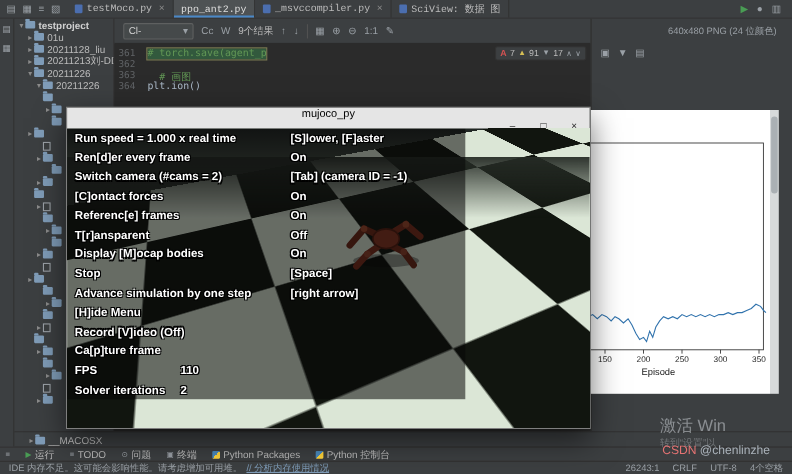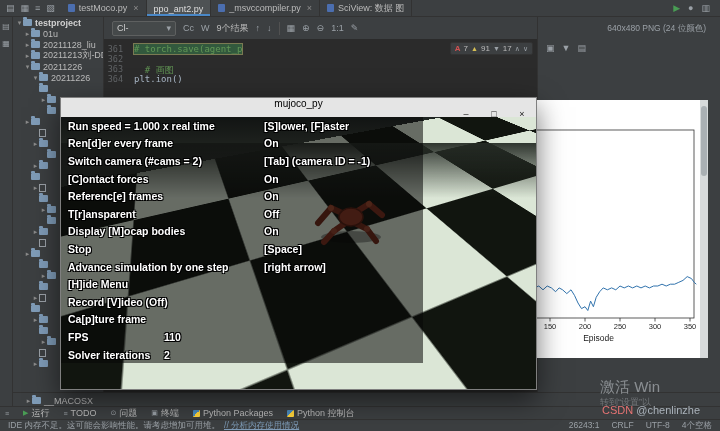--- a/index.html
+++ b/index.html
@@ -4,21 +4,21 @@
 <style>
   * { margin:0; padding:0; box-sizing:border-box; }
   body { background:#1e1e1e; font-family:"Liberation Sans","DejaVu Sans",sans-serif; }
   #screen { position:relative; width:720px; height:431px; overflow:hidden; background:#2b2b2b; color:#bbbbbb; font-size:9.5px; }
   .abs { position:absolute; }
 
   
   .tabbar { left:0; top:0; width:720px; height:17px; background:#3c3f41; border-bottom:1px solid #323232; display:flex; align-items:stretch; }
   .menu-icons { display:flex; align-items:center; gap:6px; padding:0 6px; color:#9aa0a6; font-size:9px; }
   .tabs { display:flex; align-items:stretch; }
-  .tab { display:flex; align-items:center; gap:4px; padding:0 7px; color:#bbbbbb; font-size:9px; cursor:default; border-right:1px solid #323232; }
+  .tab { display:flex; align-items:center; gap:4px; padding:0 7px; color:#bbbbbb; font-size:9px; cursor:default; border-right:1px solid #323232;font-family:Liberation Mono, monospace; }
   .tab.active { background:#4e5254; color:#dedede; box-shadow:inset 0 -2px 0 #4a88c7;flex-direction:column; }
   .ficon { width:7px; height:8px; background:#4b6eaf; border-radius:1px; display:inline-block; }
   .tclose { color:#8c8c8c; font-size:9px; margin-left:2px; }
   .runcfg { margin-left:auto; display:flex; align-items:center; gap:8px; padding-right:10px; font-size:9px; }
   .play { color:#499C54; }
   .dim { color:#9aa0a6; }
 
   .leftstrip { left:0; top:17px; width:13px; height:402px; background:#3c3f41; border-right:1px solid #323232; display:flex; flex-direction:column; align-items:center; gap:8px; padding-top:5px; color:#9aa0a6; font-size:8px; }
 
   .project { left:13px; top:17px; width:91px; height:375px; background:#3c3f41; border-right:1px solid #323232; overflow:hidden; }

